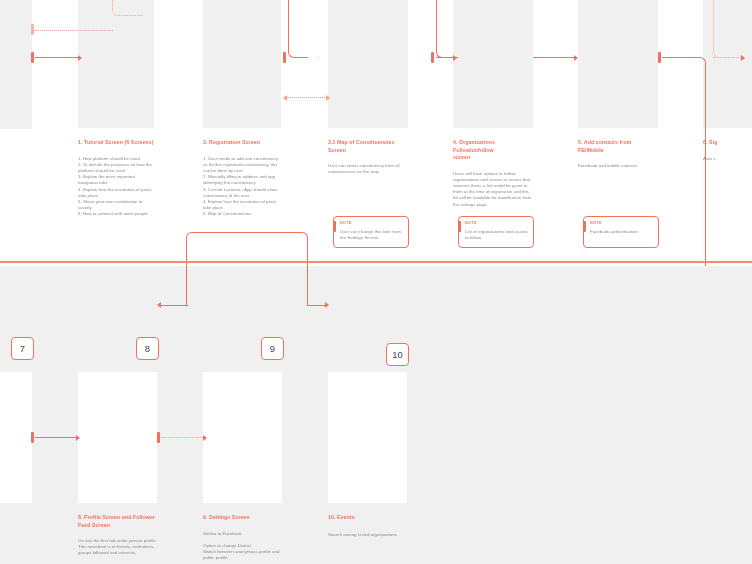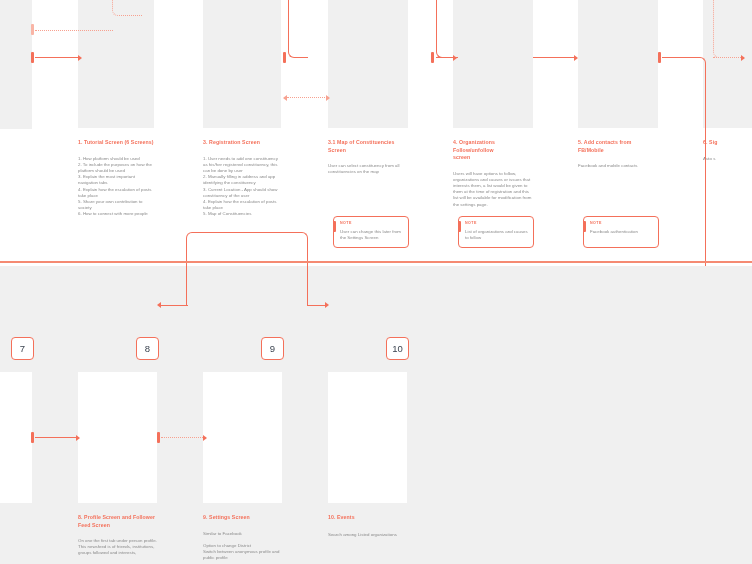--- a/index.html
+++ b/index.html
@@ -273,21 +273,21 @@
     <div class="arrow-r" style="left:741px; top:54.7px;"></div>
   </div>
 
   <div class="section-divider"></div>
 
   <div class="section" id="section-bottom">
 
     <div class="badge" style="left:11px; top:71px;">7</div>
     <div class="badge" style="left:136px; top:71px;">8</div>
     <div class="badge" style="left:261px; top:71px;">9</div>
-    <div class="badge" style="left:386px; top:71px;">10</div>
+    <div class="badge" style="left:386px; top:77px;">10</div>
 
     <div class="card" style="left:-40px; top:106px; width:72px; height:190px;">
       <div class="thumb" style="height:131px;"></div>
       <div class="card-body" style="top:142px;">
         <div class="card-title">n</div>
         <div class="card-desc">city, state and
 
 anonymous posts</div>
       </div>
     </div>

